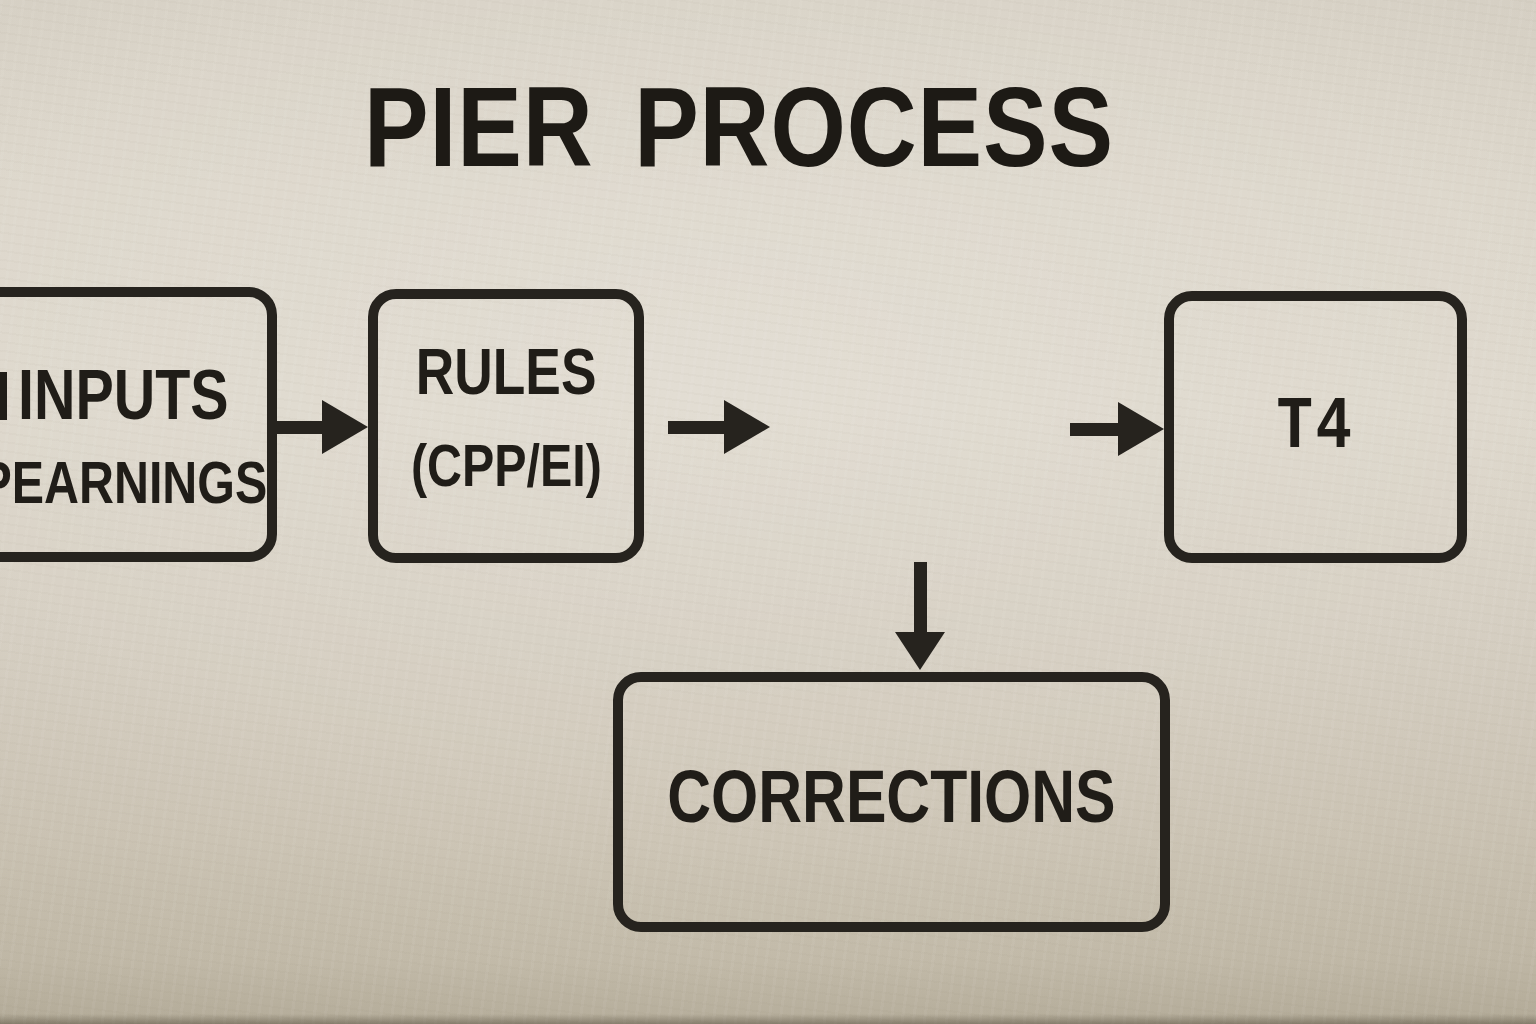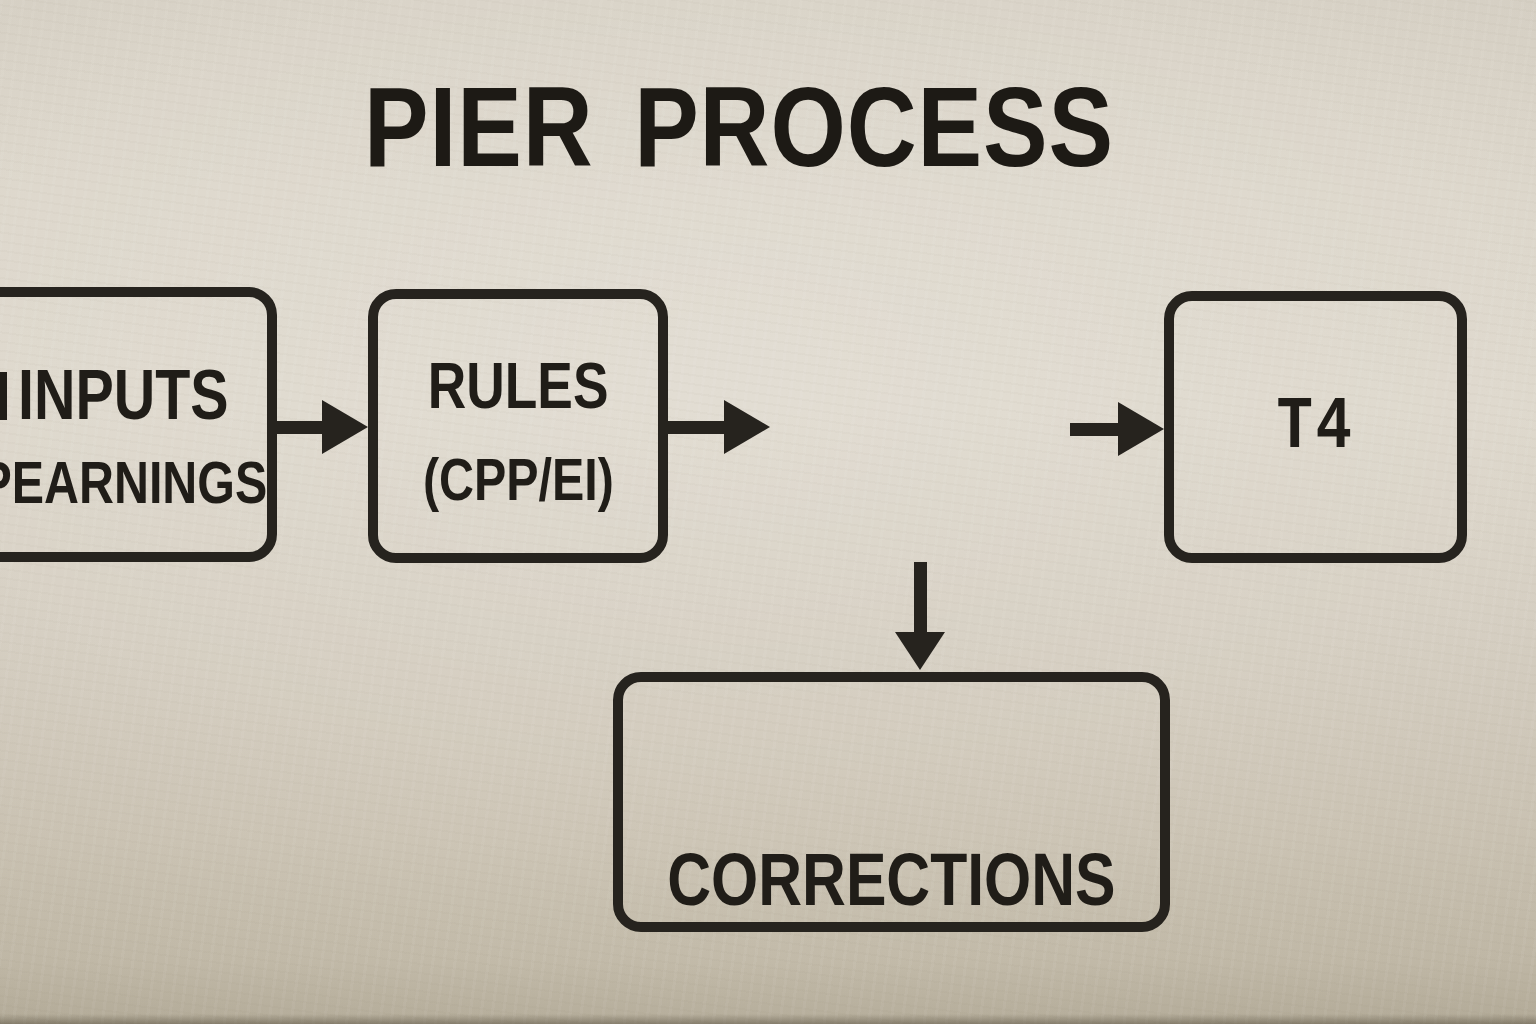--- a/index.html
+++ b/index.html
@@ -53,31 +53,31 @@
     align-items: center;
     color: #201d18;
     font-weight: 700;
   }
   .fc-line { line-height: 1; transform: scaleX(0.82); white-space: nowrap; }
 
   #box-inputs      { left: -30px;  top: 287px; width: 307px; height: 275px; padding-top: 63px; }
   #box-inputs .l1  { font-size: 70px; }
   #box-inputs .l2  { font-size: 59px; margin-top: 24px; }
 
-  #box-rules       { left: 368px;  top: 289px; width: 300px; height: 274px; padding-top: 54px; }
+  #box-rules       { left: 368px;  top: 289px; width: 276px; height: 274px; padding-top: 40px; }
   #box-rules .l1   { font-size: 65px; }
   #box-rules .l2   { font-size: 59px; margin-top: 33px; }
 
   #box-report      { left: 767px;  top: 290px; width: 303px; height: 273px; justify-content: center; }
   #box-report .l1  { font-size: 70px; }
 
   #box-t4          { left: 1164px; top: 291px; width: 303px; height: 272px; justify-content: center; font-family: Liberation Mono, monospace; }
   #box-t4 .l1      { font-size: 74px; letter-spacing: 3px; }
 
-  #box-corrections { left: 613px;  top: 672px; width: 557px; height: 260px; justify-content: flex-end; }
+  #box-corrections { left: 613px;  top: 672px; width: 557px; height: 260px; justify-content: center; }
   #box-corrections .l1 { font-size: 74px; transform: scaleX(0.82) translateY(-5px); }
 
   
   .clipped-fragment {
     position: absolute;
     left: 0; top: 372px; width: 7px; height: 48px;
     background: #201d18;
   }
 
   .shaft-h { position: absolute; height: 13px; background: #26231e; }

